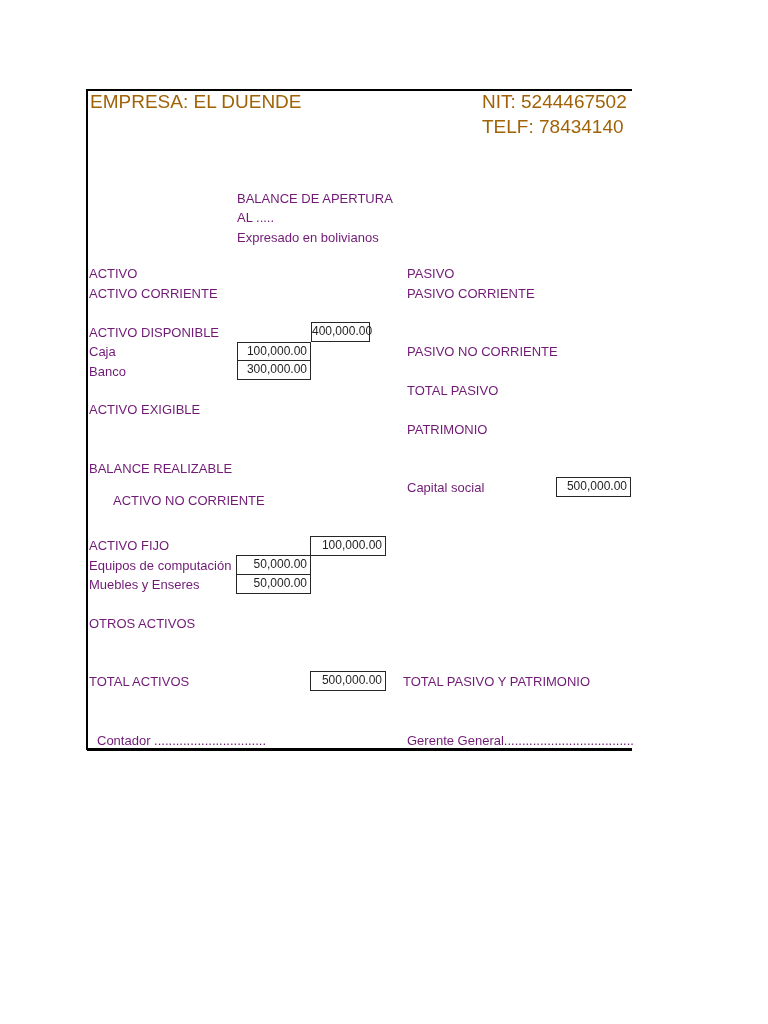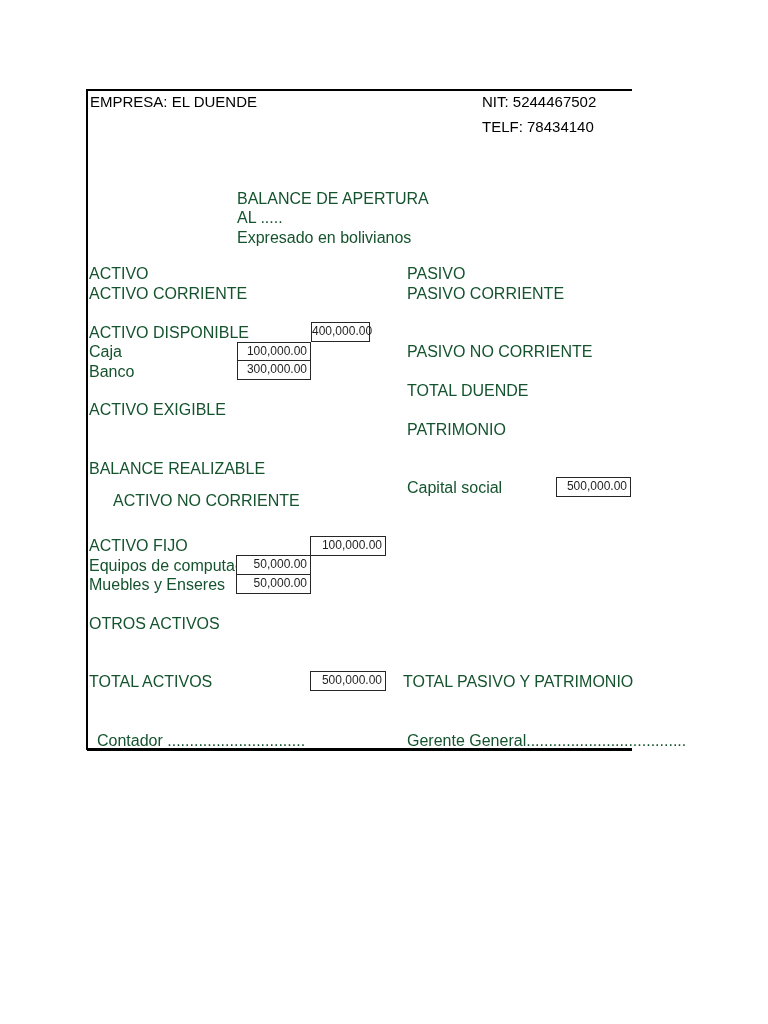--- a/index.html
+++ b/index.html
@@ -15,29 +15,29 @@
 
   
   .bl { position: absolute; background: #000000; }
   .bl-top    { left: 87px; top: 89px;  width: 545px; height: 2px; }
   .bl-left   { left: 86px; top: 89px;  width: 2px;   height: 661px; }
   .bl-bottom { left: 87px; top: 748px; width: 545px; height: 3px; }
 
   
   .hdr {
     position: absolute;
-    font-size: 15px; line-height: 21px; height: 21px;
-    white-space: nowrap; color: #000000;
+    font-size: 19px; line-height: 21px; height: 21px;
+    white-space: nowrap; color: #a16207;
   }
 
   
   .lbl {
     position: absolute;
-    font-size: 16px; line-height: 19px; height: 19px;
-    white-space: nowrap; color: #14532d;
+    font-size: 13px; line-height: 19px; height: 19px;
+    white-space: nowrap; color: #701a75;
   }
   .bold { font-weight: normal; }
 
   
   .val {
     position: absolute;
     box-sizing: border-box;
     border: 1.5px solid #262626;
     background: #ffffff;
     font-size: 12px; line-height: 16.5px;
@@ -82,21 +82,21 @@
   <div class="val" style="left:237px; top:342px; width:74px; height:19px;">100,000.00</div>
   <div class="val" style="left:237px; top:360px; width:74px; height:20px;">300,000.00</div>
   <div class="val" style="left:310px; top:536px; width:76px; height:20px;">100,000.00</div>
   <div class="val" style="left:236px; top:555px; width:75px; height:20px;">50,000.00</div>
   <div class="val" style="left:236px; top:574px; width:75px; height:20px;">50,000.00</div>
   <div class="val" style="left:310px; top:671px; width:76px; height:20px;">500,000.00</div>
 
   <div class="lbl" style="left:407px; top:264px;">PASIVO</div>
   <div class="lbl" style="left:407px; top:284px;">PASIVO CORRIENTE</div>
   <div class="lbl" style="left:407px; top:342px;">PASIVO NO CORRIENTE</div>
-  <div class="lbl" style="left:407px; top:381px;">TOTAL DUENDE</div>
+  <div class="lbl" style="left:407px; top:381px;">TOTAL PASIVO</div>
   <div class="lbl" style="left:407px; top:420px;">PATRIMONIO</div>
   <div class="lbl" style="left:407px; top:478px;">Capital social</div>
   <div class="lbl" style="left:403px; top:672px;">TOTAL PASIVO Y PATRIMONIO</div>
 
   <div class="val" style="left:556px; top:477px; width:75px; height:20px;">500,000.00</div>
 
   <div class="lbl" style="left:89px; top:731px;padding-left:8px;">Contador ...............................</div>
   <div class="lbl" style="left:407px; top:731px;">Gerente General....................................</div>
 
 </div>

